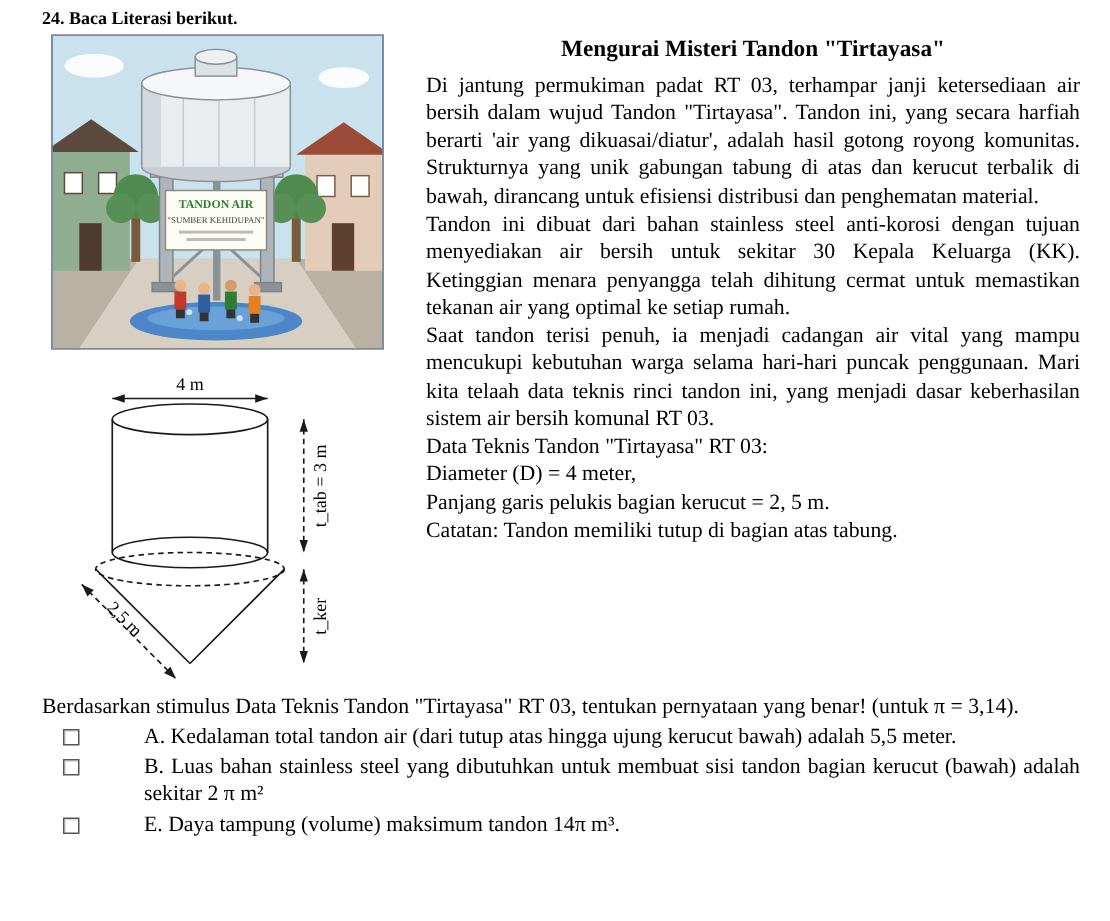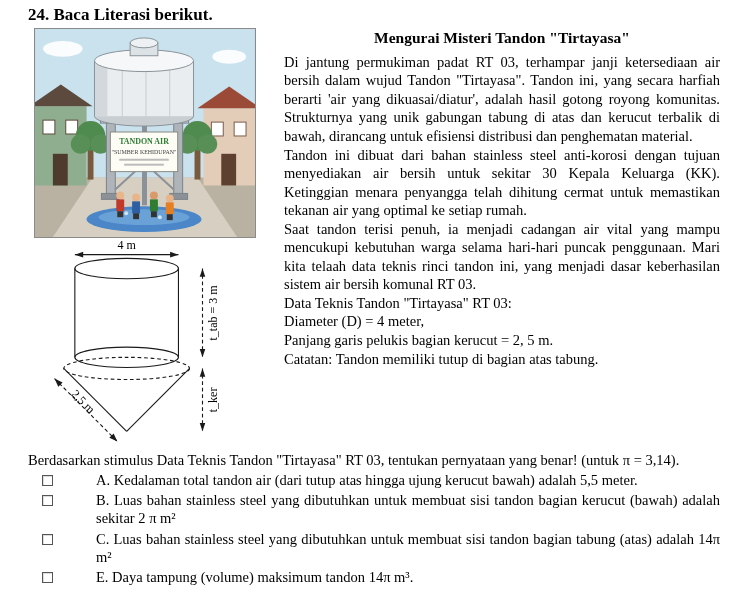--- a/index.html
+++ b/index.html
@@ -4,31 +4,31 @@
 <style>
   * { margin:0; padding:0; box-sizing:border-box; }
   html,body { width:740px; height:614px; }
   body {
     background:#ffffff;
     color:#000;
     font-family:"Liberation Serif", serif;
     overflow:hidden;
   }
   .page { width:740px; height:614px; padding:5px 20px 0 28px; }
-  .heading { font-size:17px; font-weight:bold; margin-bottom:3px; }
+  .heading { font-size:12px; font-weight:bold; margin-bottom:3px; }
   .content { display:flex; }
   .left-col { width:248px; flex:0 0 auto; padding-left:6px; }
   .illustration {
     width:222px; height:210px;
     border:1px solid #8a8a8a;
     background:#3b82f6;
     overflow:hidden;
   }
   .illustration svg { display:block; width:100%; height:100%; }
-  .diagram { margin-top:0; margin-left:2px; width:224px; }
+  .diagram { margin-top:16px; margin-left:2px; width:224px; }
   .diagram svg { display:block; width:222px; height:auto; }
   .right-col { flex:1; padding-left:8px; font-size:14.5px; line-height:1.28; }
   .article-title { text-align:center; font-weight:bold; font-size:15.5px; margin-bottom:5px; }
   .para { text-align:justify; }
   .para-gap { }
   .tech-line { text-align:left; }
   .question-section { margin-top:4px; font-size:14.5px; line-height:1.25; }
   .options { margin-top:2px; }
   .option { display:flex; align-items:flex-start; padding-left:12px; margin-top:2px;gap:30px; }
   .checkbox {
@@ -227,22 +227,18 @@
       <div class="option">
         <span class="checkbox"></span>
         <span class="option-text">A. Kedalaman total tandon air (dari tutup atas hingga ujung kerucut bawah) adalah 5,5 meter.</span>
       </div>
       <div class="option">
         <span class="checkbox"></span>
         <span class="option-text">B. Luas bahan stainless steel yang dibutuhkan untuk membuat sisi tandon bagian kerucut (bawah) adalah sekitar 2 π m²</span>
       </div>
       <div class="option">
         <span class="checkbox"></span>
-        <span class="option-text">C. Luas bahan stainless steel yang dibutuhkan untuk membuat sisi tandon bagian tabung  (atas) adalah 14π m²</span>
-      </div>
-      <div class="option">
-        <span class="checkbox"></span>
         <span class="option-text">E. Daya tampung (volume) maksimum tandon 14π m³.</span>
       </div>
     </div>
   </div>
 
 </div>
 
 </body></html>

